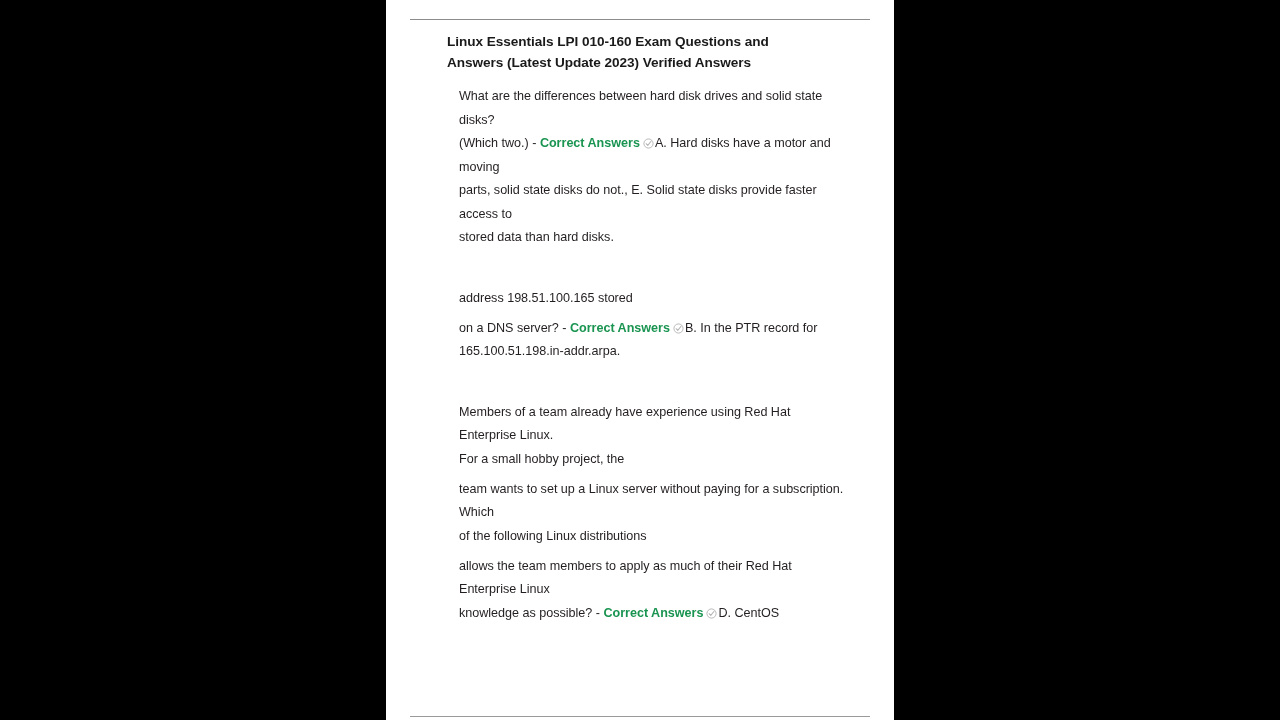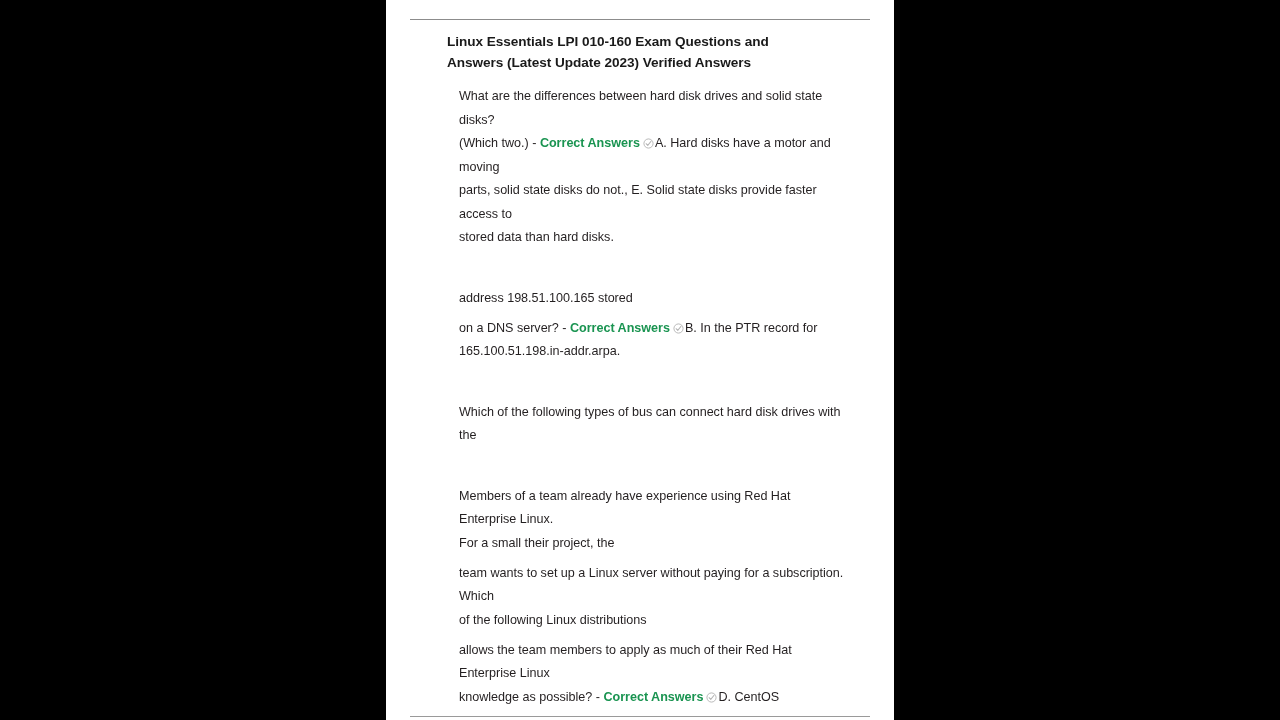--- a/index.html
+++ b/index.html
@@ -126,25 +126,24 @@
           </div>
           <div class="qa-block">
             <p class="qa-line"><span>address 198.51.100.165 stored</span></p>
             <p class="qa-line spaced"><span>on a DNS server? - </span><span class="correct-answers">Correct Answers</span><span class="check-icon"><svg viewBox="0 0 12 12" width="11" height="11">
                   <circle cx="6" cy="6" r="5" fill="none" stroke="#b3b3b3" stroke-width="1"></circle>
                   <path d="M3.4 6.2 L5.2 8.1 L8.8 3.6" fill="none" stroke="#b3b3b3" stroke-width="1.1" stroke-linecap="round" stroke-linejoin="round"></path>
                 </svg></span><span>B. In the PTR record for</span></p>
             <p class="qa-line"><span>165.100.51.198.in-addr.arpa.</span></p>
           </div>
           <div class="qa-block">
-            <p class="qa-line"><span>Which of the following types of bus can connect hard disk drives with the</span></p>
           </div>
           <div class="qa-block">
             <p class="qa-line"><span>Members of a team already have experience using Red Hat Enterprise Linux.</span></p>
-            <p class="qa-line"><span>For a small their project, the</span></p>
+            <p class="qa-line"><span>For a small hobby project, the</span></p>
             <p class="qa-line spaced"><span>team wants to set up a Linux server without paying for a subscription. Which</span></p>
             <p class="qa-line"><span>of the following Linux distributions</span></p>
             <p class="qa-line spaced"><span>allows the team members to apply as much of their Red Hat Enterprise Linux</span></p>
             <p class="qa-line"><span>knowledge as possible? - </span><span class="correct-answers">Correct Answers</span><span class="check-icon"><svg viewBox="0 0 12 12" width="11" height="11">
                   <circle cx="6" cy="6" r="5" fill="none" stroke="#b3b3b3" stroke-width="1"></circle>
                   <path d="M3.4 6.2 L5.2 8.1 L8.8 3.6" fill="none" stroke="#b3b3b3" stroke-width="1.1" stroke-linecap="round" stroke-linejoin="round"></path>
                 </svg></span><span>D. CentOS</span></p>
           </div>
         </div>
     </div>

